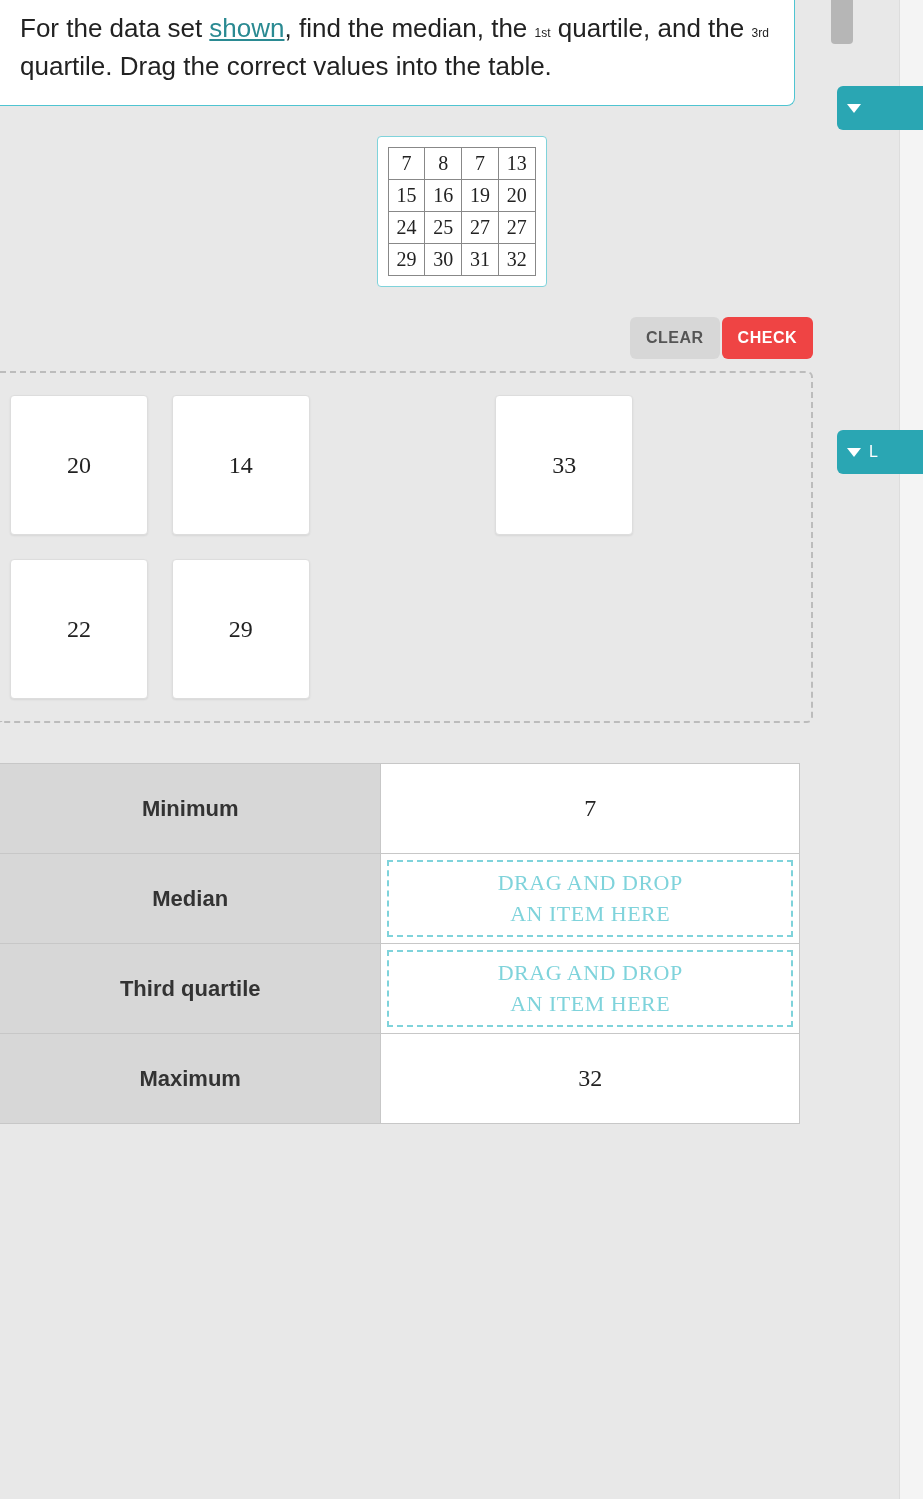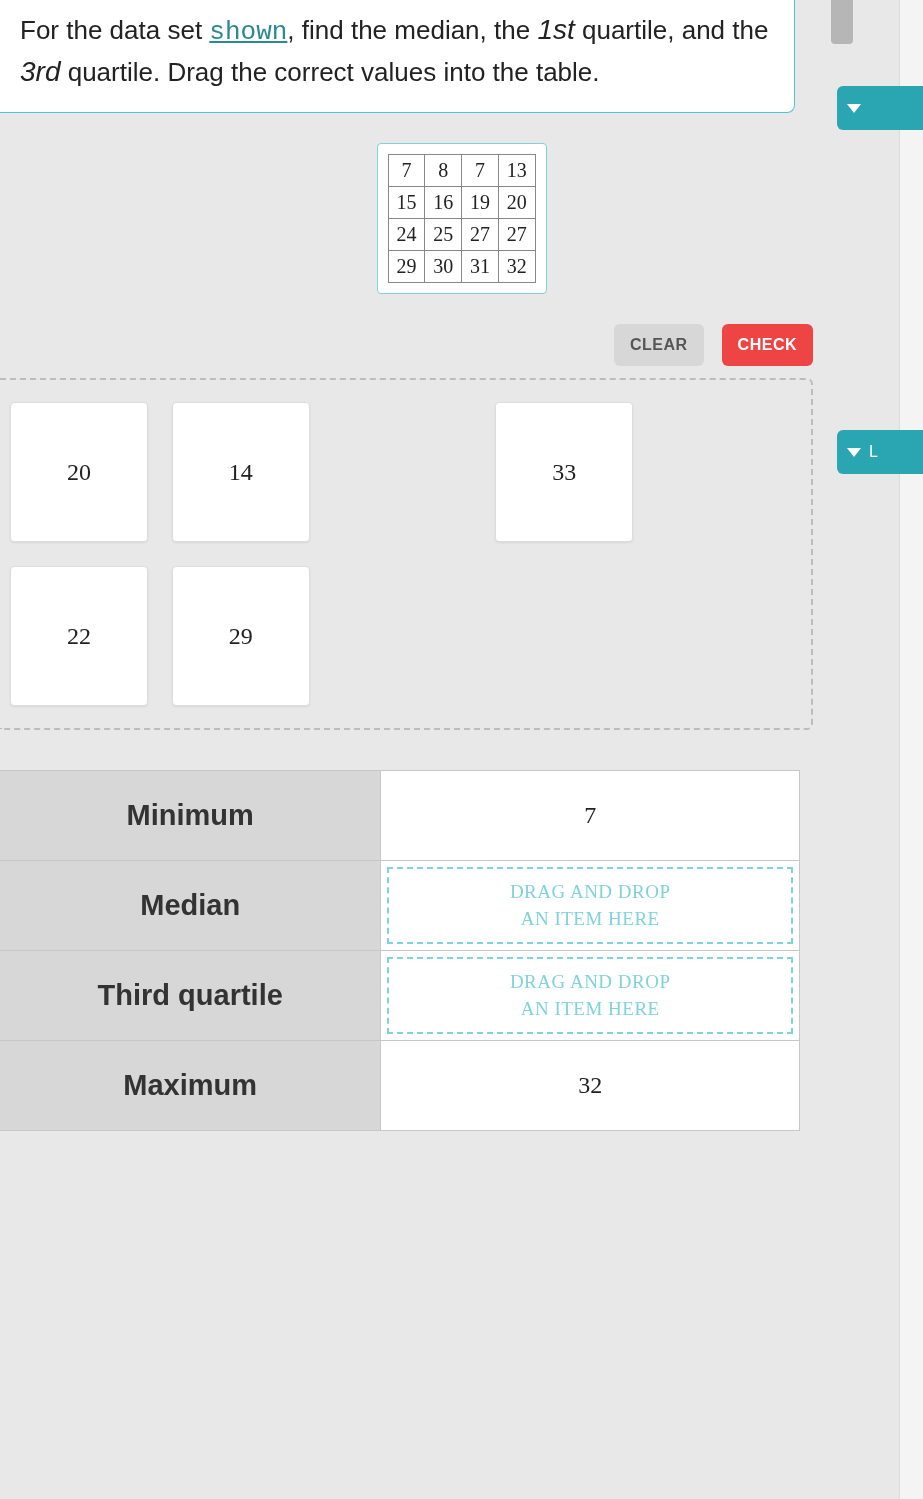--- a/index.html
+++ b/index.html
@@ -19,26 +19,24 @@
     border-radius: 0 0 8px 0;
     padding: 10px 20px 20px 20px;
     width: 795px;
     font-size: 26px;
     line-height: 1.45;
     color: #222;
   }
   .instruction-box .shown {
     color: #2a8a92;
     text-decoration: underline;
-    font-family: Liberation Mono, monospace;
   }
   .instruction-box .sub {
-    font-size: 28px;
+    font-size: 12px;
     vertical-align: baseline;
-    font-style: italic;
   }
   .data-table-wrap {
     margin: 30px auto 0 auto;
     width: 170px;
     background: #fff;
     border: 1px solid #7fd3db;
     border-radius: 4px;
     padding: 10px;
   }
   .data-table {
@@ -50,21 +48,21 @@
     text-align: center;
     font-family: Georgia, 'Times New Roman', serif;
     font-size: 20px;
     padding: 4px 4px;
     color: #222;
     width: 25%;
   }
   .controls {
     display: flex;
     justify-content: flex-end;
-    gap: 18px;
+    gap: 2px;
     padding: 30px 110px 12px 0;
   }
   .btn {
     border: none;
     border-radius: 6px;
     padding: 12px 16px;
     font-size: 16px;
     font-weight: bold;
     letter-spacing: 0.5px;
     cursor: pointer;
@@ -105,21 +103,21 @@
   .results-table td {
     border: 1px solid #c7c7c7;
     border-left: none;
     height: 90px;
     vertical-align: middle;
   }
   .results-table td.label {
     background: #d7d7d7;
     text-align: center;
     font-weight: bold;
-    font-size: 29px;
+    font-size: 22px;
     color: #333;
     width: 364px;
   }
   .results-table td.value {
     background: #fff;
     text-align: center;
     font-family: Georgia, 'Times New Roman', serif;
     font-size: 24px;
     color: #222;
     width: 400px;
@@ -150,21 +148,21 @@
   }
   .drop-placeholder {
     border: 2px dashed #7fd3db;
     position: absolute;
     inset: 6px;
     display: flex;
     flex-direction: column;
     align-items: center;
     justify-content: center;
     color: #7fd3db;
-    font-size: 19px;
+    font-size: 22px;
     line-height: 1.4;
     letter-spacing: 0.5px;
   }
   .side-tabs {
     position: absolute;
     right: 0;
     top: 0;
     width: 90px;
     height: 100%;
   }

